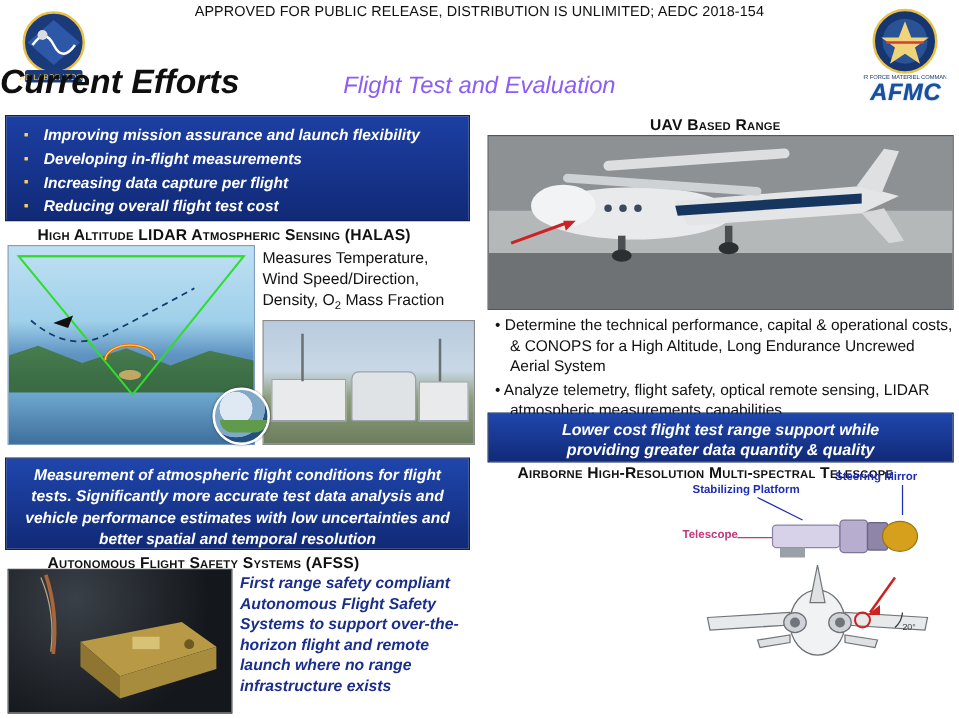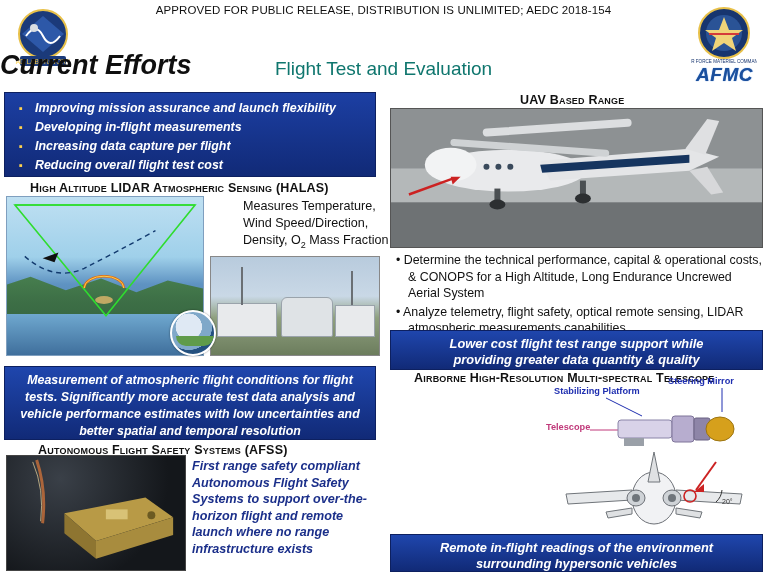--- a/index.html
+++ b/index.html
@@ -33,21 +33,22 @@
     font-style: italic;
     font-weight: bold;
     color: #0f0f0f;
     margin-top: 28px;
   }
   .title-sub {
     position: absolute;
     top: 58px; left: 0; width: 767px;
     text-align: center;
     font-size: 19px;
-    color: #0f766e;
+    font-style: italic;
+    color: #8b5cf6;
   }
 
   .seal-left {
     position: absolute; top: 6px; left: 12px;
     width: 62px; height: 62px;
   }
   .seal-right {
     position: absolute; top: 4px; right: 10px;
     width: 66px; height: 62px;
   }
@@ -148,21 +149,20 @@
   }
   .halas-svg { position: absolute; inset: 0; }
 
   .halas-caption {
     position: absolute;
     left: 210px; top: 198px;
     width: 170px;
     font-size: 12.6px;
     color: #111;
     line-height: 17px;
-    margin-left: 33px;
   }
   .halas-caption sub { font-size: 9px; }
 
   .facility-photo {
     position: absolute;
     left: 210px; top: 256px;
     width: 170px; height: 100px;
     border: 1px solid #888;
     background: linear-gradient(#b8cbdd 0%, #c9d8e6 40%, #8fa07f 62%, #6c7d5d 100%);
     overflow: hidden;
@@ -417,18 +417,14 @@
       <ellipse cx="90" cy="112" rx="4" ry="4" fill="#6f757b"></ellipse>
       <ellipse cx="126" cy="112" rx="4" ry="4" fill="#6f757b"></ellipse>
       <circle cx="144" cy="110" r="6" fill="none" stroke="#cc2222" stroke-width="1.6"></circle>
       <line x1="170" y1="76" x2="150" y2="104" stroke="#cc2222" stroke-width="2"></line>
       <polygon points="148,106 158,98 158,106" fill="#cc2222"></polygon>
       <path d="M170 116 a18 18 0 0 0 6 -12" stroke="#333" stroke-width="1" fill="none"></path>
       <text x="176" y="118" font-size="7" fill="#333" font-family="Liberation Sans, sans-serif">20°</text>
     </svg>
   </div>
 
-  <div class="banner" id="banner-tele">
-    <div>Remote in-flight readings of the environment</div>
-    <div>surrounding hypersonic vehicles</div>
-  </div>
 
 </div>
 
 </body></html>

